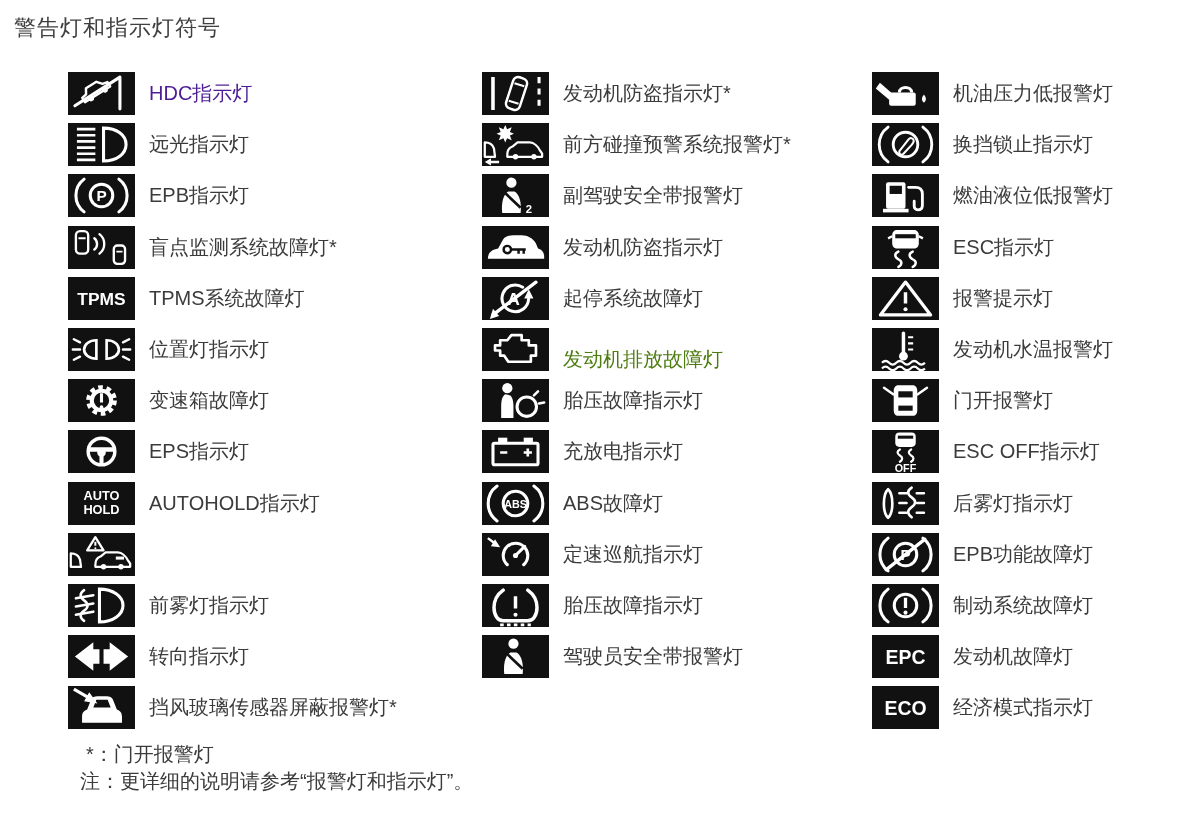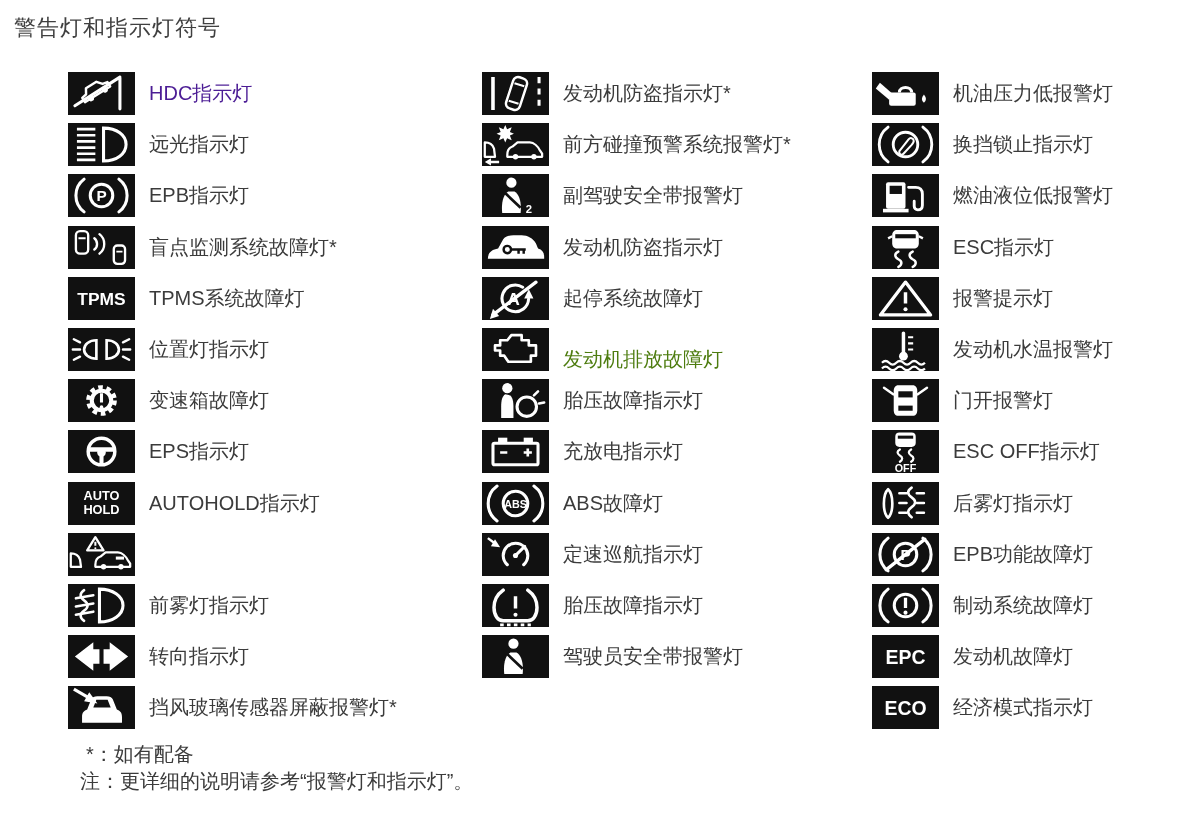--- a/index.html
+++ b/index.html
@@ -553,16 +553,16 @@
         <span class="sym" style="background: rgb(17, 17, 17);">
           <svg class="icon-svg" viewBox="0 0 64 42">
             <use href="#sym-eco" xlink:href="#sym-eco"></use>
           </svg>
         </span>
         <span class="lbl" style="color: rgb(59, 59, 59);">经济模式指示灯</span>
       </div>
   </div>
 
   <div class="foot" style="color: rgb(59, 59, 59);">
-    <div class="l1">*：如有配备</div>
+    <div class="l1">*：门开报警灯</div>
     <div class="l2">注：更详细的说明请参考“报警灯和指示灯”。</div>
   </div>
 </div>
 
 </body></html>

